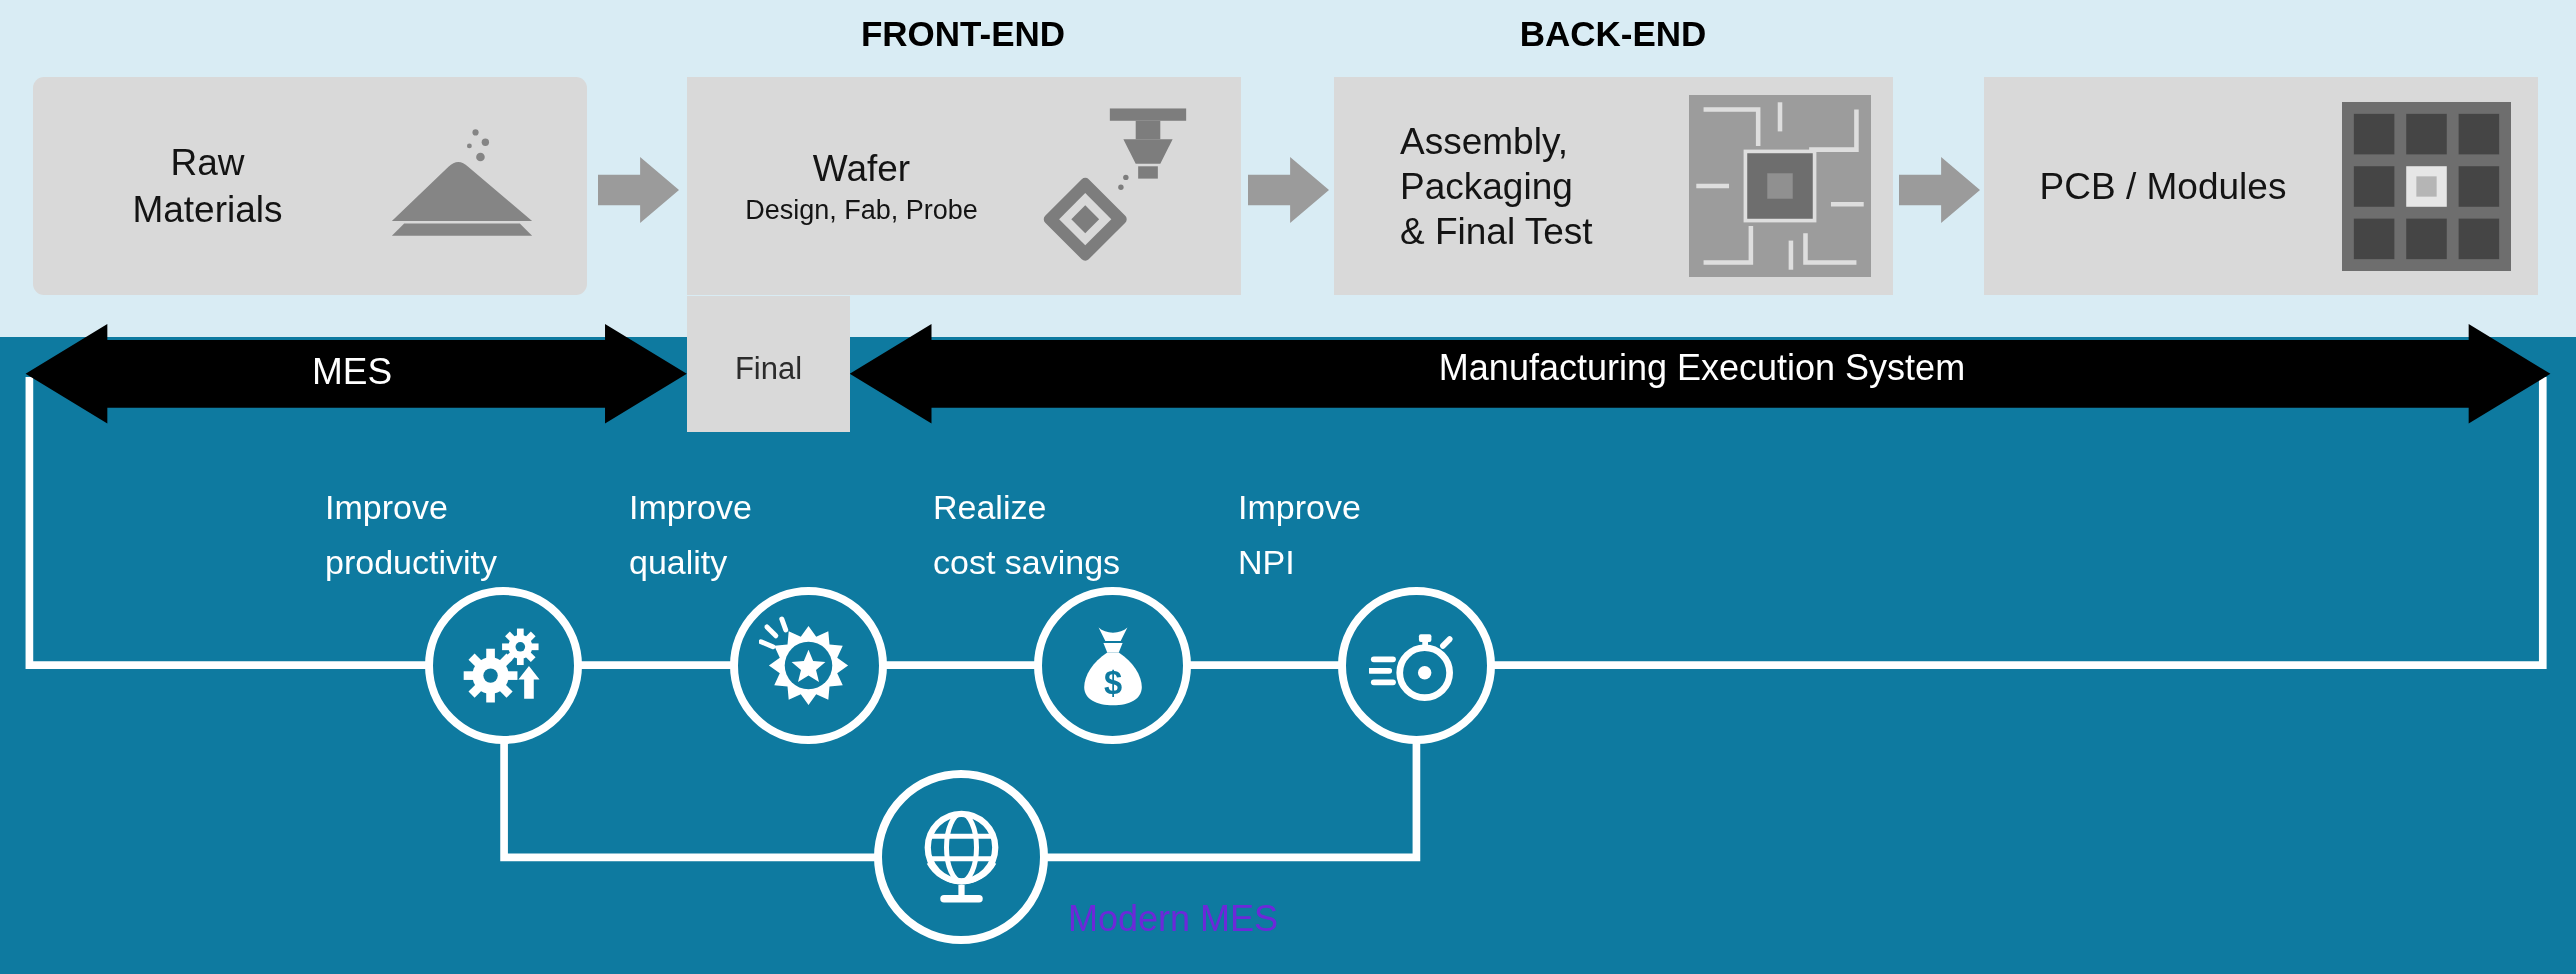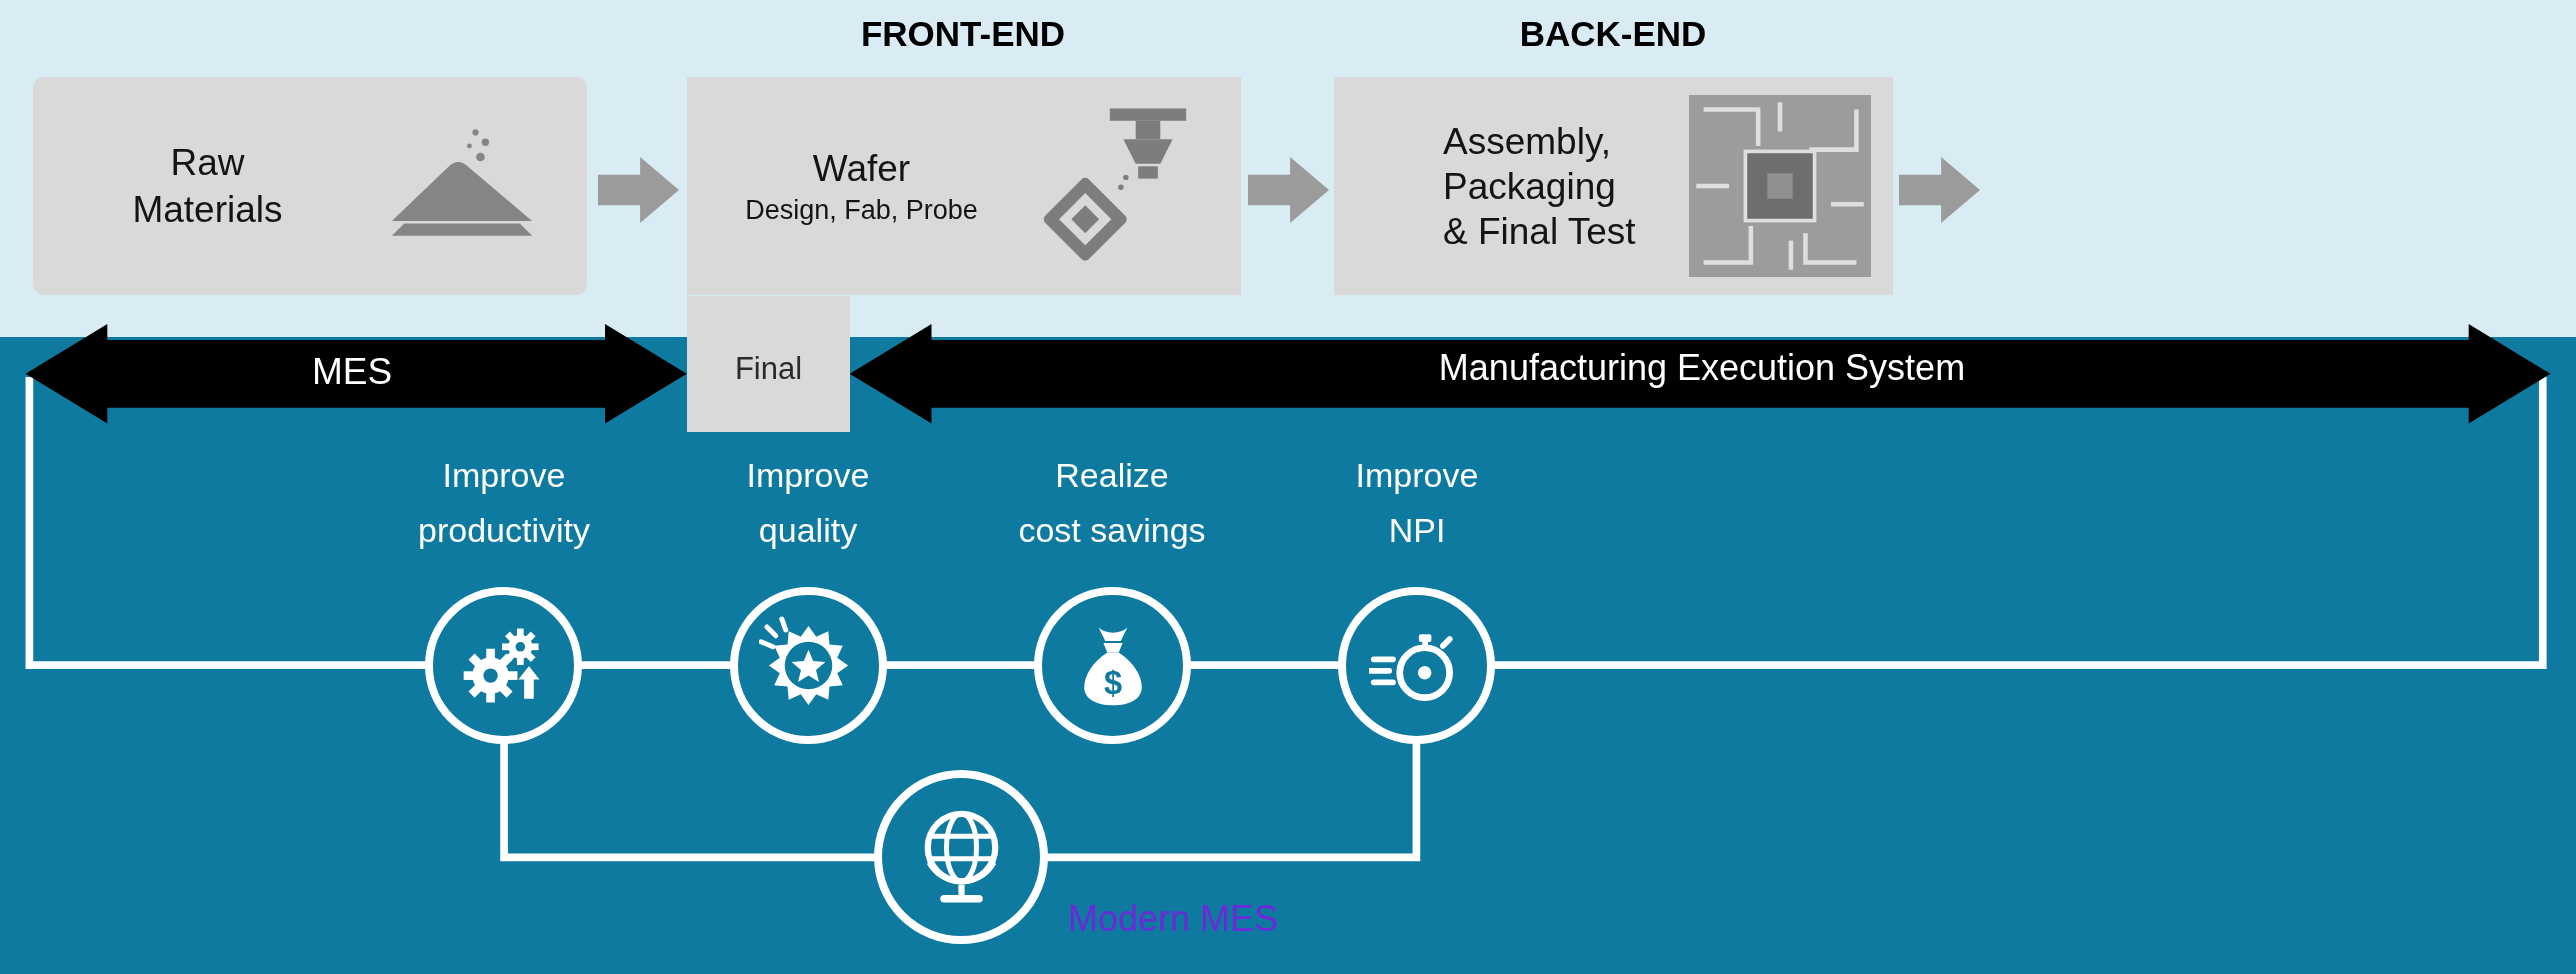--- a/index.html
+++ b/index.html
@@ -16,38 +16,38 @@
   #hdr-back  { left: 1613px; }
 
   .lines { position: absolute; left: 0; top: 0; }
 
   .pbox { position: absolute; top: 77px; height: 218px; background: #d9d9d9; display: flex; align-items: center; }
   #box-raw { left: 33px;  width: 554px; border-radius: 11px; }
   #box-wafer { left: 687px; width: 554px; text-align: right; }
   #box-assembly { left: 1334px; width: 559px; }
   #box-pcb { left: 1984px; width: 554px; }
   .pbox-text { flex: 1; display: flex; flex-direction: column; align-items: center; font-size: 37px; line-height: 47px; color: #141414; }
-  .pbox-text.align-left { align-items: flex-start; padding-left: 109px; line-height: 45px; justify-content: flex-end; }
+  .pbox-text.align-left { align-items: flex-start; padding-left: 66px; line-height: 45px; justify-content: flex-end; }
   .sub-line { font-size: 27px; line-height: 36px; }
   .pbox-icon { flex: 0 0 auto; margin-right: 45px; }
   #box-assembly .pbox-icon { margin-right: 22px; }
   #box-pcb .pbox-icon { margin-right: 27px; }
 
   .flow-arrow { position: absolute; top: 157px; width: 81px; height: 66px; background: #9b9b9b;
     clip-path: polygon(0 27%, 52% 27%, 52% 0, 100% 50%, 52% 100%, 52% 73%, 0 73%); }
   #fa1 { left: 598px; } #fa2 { left: 1248px; } #fa3 { left: 1899px; }
 
   .design-box { position: absolute; left: 687px; top: 296px; width: 163px; height: 136px; background: #d9d9d9;
     display: flex; align-items: center; justify-content: center; padding-top: 9px; font-size: 31px; color: #2b2b2b; }
 
   .band-label { position: absolute; color: #fff; text-align: center; white-space: nowrap; }
   #mes-label { left: 0; width: 704px; top: 351px; font-size: 37px; }
   #mes-full-label { left: 853px; width: 1698px; top: 347px; font-size: 36px; }
 
-  .benefit-label { position: absolute; width: 358px; top: 448px; text-align: center; color: #fff; font-size: 34px; line-height: 55px; }
+  .benefit-label { position: absolute; width: 358px; top: 480px; text-align: left; color: #fff; font-size: 34px; line-height: 55px; }
   #bl1 { left: 325px; } #bl2 { left: 629px; } #bl3 { left: 933px; } #bl4 { left: 1238px; }
 
   .benefit-circle { position: absolute; top: 587px; width: 157px; height: 157px; border: 8.3px solid #fff; border-radius: 50%;
     background: #0e7aa0; display: flex; align-items: center; justify-content: center; }
   #bc1 { left: 425px; } #bc2 { left: 730px; } #bc3 { left: 1034px; } #bc4 { left: 1338px; }
 
   .globe-circle { position: absolute; left: 874px; top: 770px; width: 174px; height: 174px; border: 8.3px solid #fff;
     border-radius: 50%; background: #0e7aa0; display: flex; align-items: center; justify-content: center; }
 
   .modern-label { position: absolute; left: 1068px; top: 898px; color: #6d28d9; font-size: 36px; white-space: nowrap; }
@@ -120,20 +120,40 @@
         <path d="M50,4 V20"></path>
           <path d="M4,50 H22"></path>
           <path d="M96,60 H78"></path>
           <path d="M56,96 V80"></path>
       </g>
       <rect x="31" y="31" width="38" height="38" fill="#6e6e6e" stroke="#dedede" stroke-width="2"></rect>
       <rect x="43" y="43" width="14" height="14" fill="#909090"></rect>
     </svg>
   </div>
 
+  <div class="pbox" id="box-pcb">
+    <div class="pbox-text">
+      <span>PCB / Modules</span>
+    </div>
+    <svg class="pbox-icon" viewBox="0 0 100 100" width="169" height="169">
+      <rect width="100" height="100" fill="#6e6e6e"></rect>
+      <g fill="#454545">
+        <rect x="7" y="7" width="24" height="24"></rect>
+          <rect x="38" y="7" width="24" height="24"></rect>
+          <rect x="69" y="7" width="24" height="24"></rect>
+        <rect x="7" y="38" width="24" height="24"></rect>
+          <rect x="69" y="38" width="24" height="24"></rect>
+        <rect x="7" y="69" width="24" height="24"></rect>
+          <rect x="38" y="69" width="24" height="24"></rect>
+          <rect x="69" y="69" width="24" height="24"></rect>
+      </g>
+      <rect x="38" y="38" width="24" height="24" fill="#e6e6e6"></rect>
+      <rect x="44" y="44" width="12" height="12" fill="#b5b5b5"></rect>
+    </svg>
+  </div>
 
   <div class="flow-arrow" id="fa1"></div>
   <div class="flow-arrow" id="fa2"></div>
   <div class="flow-arrow" id="fa3"></div>
 
   <div class="design-box">
     <span>Final</span>
   </div>
 
   <div class="band-label" id="mes-label">MES</div>

